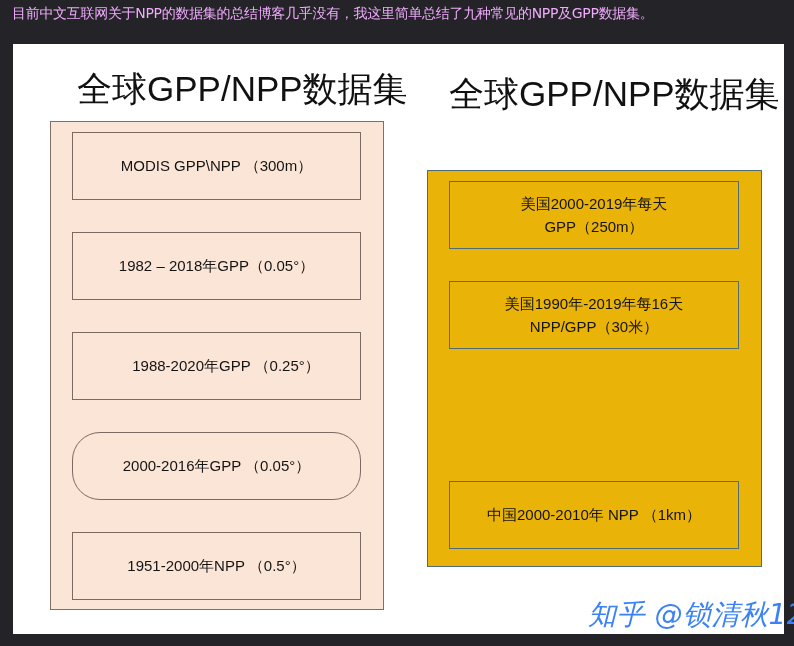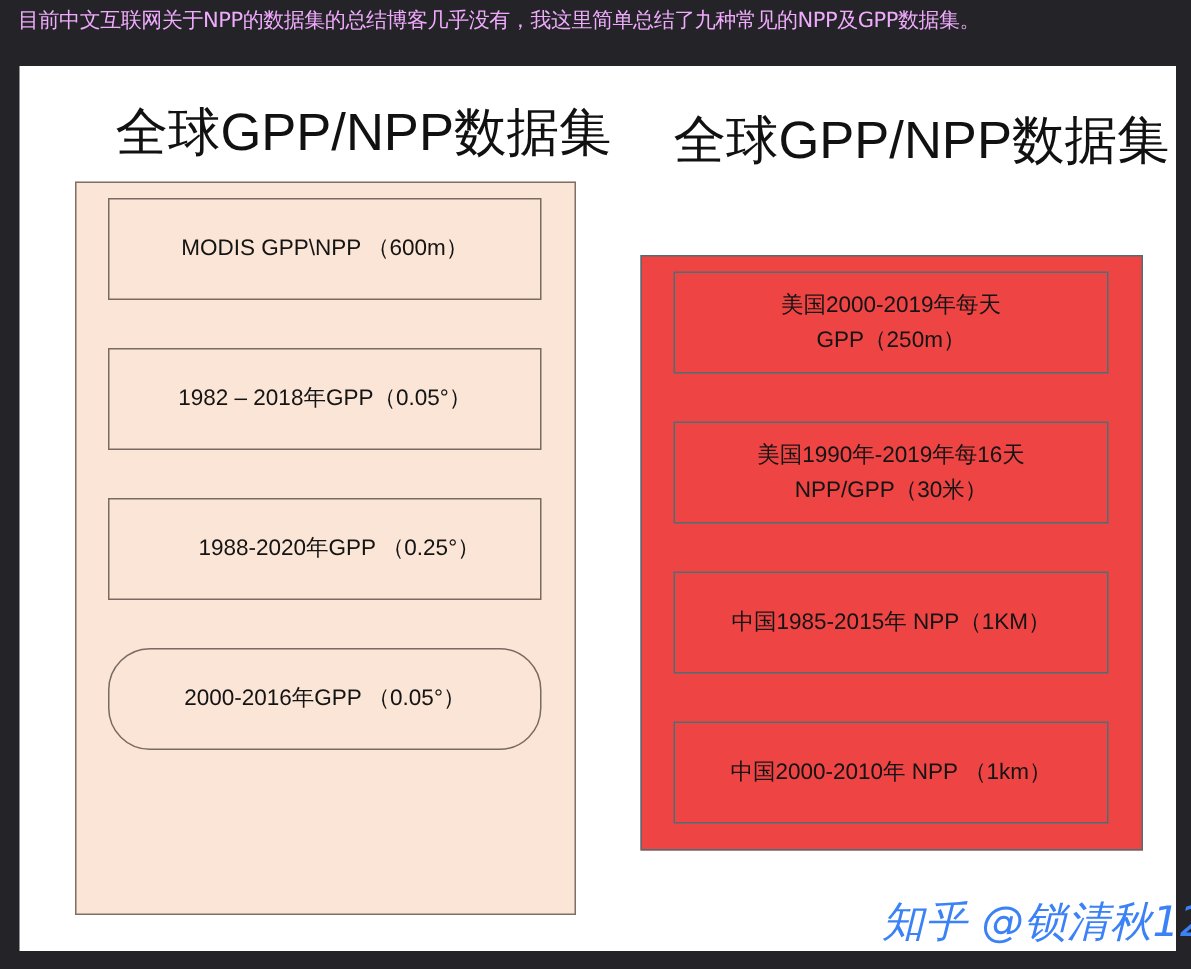--- a/index.html
+++ b/index.html
@@ -14,21 +14,21 @@
   .canvas {
     position:absolute; left:13px; top:44px; width:771px; height:590px; background:#ffffff;
   }
   .title {
     position:absolute; font-size:35px; color:#111; white-space:nowrap; line-height:1;
     font-family:"Liberation Sans", "DejaVu Sans", sans-serif;
     margin-left:24px;
   }
   .panel { position:absolute; box-sizing:border-box; }
   .panel.global { left:37px; top:77px; width:334px; height:489px; background:#fbe5d6; border:1.5px solid #7f6f66; }
-  .panel.regional { left:414px; top:126px; width:335px; height:397px; background:#ef4444; border:1.5px solid #4f6e74; }
+  .panel.regional { left:414px; top:126px; width:335px; height:397px; background:#eab308; border:1.5px solid #4f6e74; }
   .box {
     position:absolute; box-sizing:border-box; display:flex; align-items:center; justify-content:center;
     text-align:center; font-size:15px; color:#141414; line-height:1.55; white-space:pre-line;
     font-family:"Liberation Sans", "DejaVu Sans", sans-serif;
   }
   .global .box { left:21px; width:289px; height:68px; border:1.5px solid #7a6a62; }
   .regional .box { left:21px; width:290px; height:68px; border:1.5px solid #4f6e74; }
   .watermark {
     position:absolute; left:575px; top:552px; font-size:28px; color:#3b82f6; white-space:nowrap;
     letter-spacing:0.5px;
@@ -38,29 +38,29 @@
 </head>
 <body>
 
 <div class="intro">目前中文互联网关于NPP的数据集的总结博客几乎没有，我这里简单总结了九种常见的NPP及GPP数据集。</div>
 
 <div class="canvas">
   <div class="title" style="left:40px;top:27px;">全球GPP/NPP数据集</div>
   <div class="title" style="left:412px;top:32px;">全球GPP/NPP数据集</div>
 
   <div class="panel global">
-    <div class="box" style="top:10px;">MODIS GPP\NPP （600m）</div>
+    <div class="box" style="top:10px;">MODIS GPP\NPP （300m）</div>
     <div class="box" style="top:110px;">1982 – 2018年GPP（0.05°）</div>
     <div class="box" style="top:210px;padding-left:19px;">1988-2020年GPP （0.25°）</div>
     <div class="box" style="top:310px;border-radius:28px;">2000-2016年GPP （0.05°）</div>
+    <div class="box" style="top:410px;">1951-2000年NPP （0.5°）</div>
   </div>
 
   <div class="panel regional">
     <div class="box" style="top:10px;">美国2000-2019年每天
 GPP（250m）</div>
     <div class="box" style="top:110px;">美国1990年-2019年每16天
 NPP/GPP（30米）</div>
-    <div class="box" style="top:210px;">中国1985-2015年 NPP（1KM）</div>
     <div class="box" style="top:310px;">中国2000-2010年 NPP （1km）</div>
   </div>
 
   <div class="watermark">知乎 @锁清秋123</div>
 </div>
 
 </body></html>

